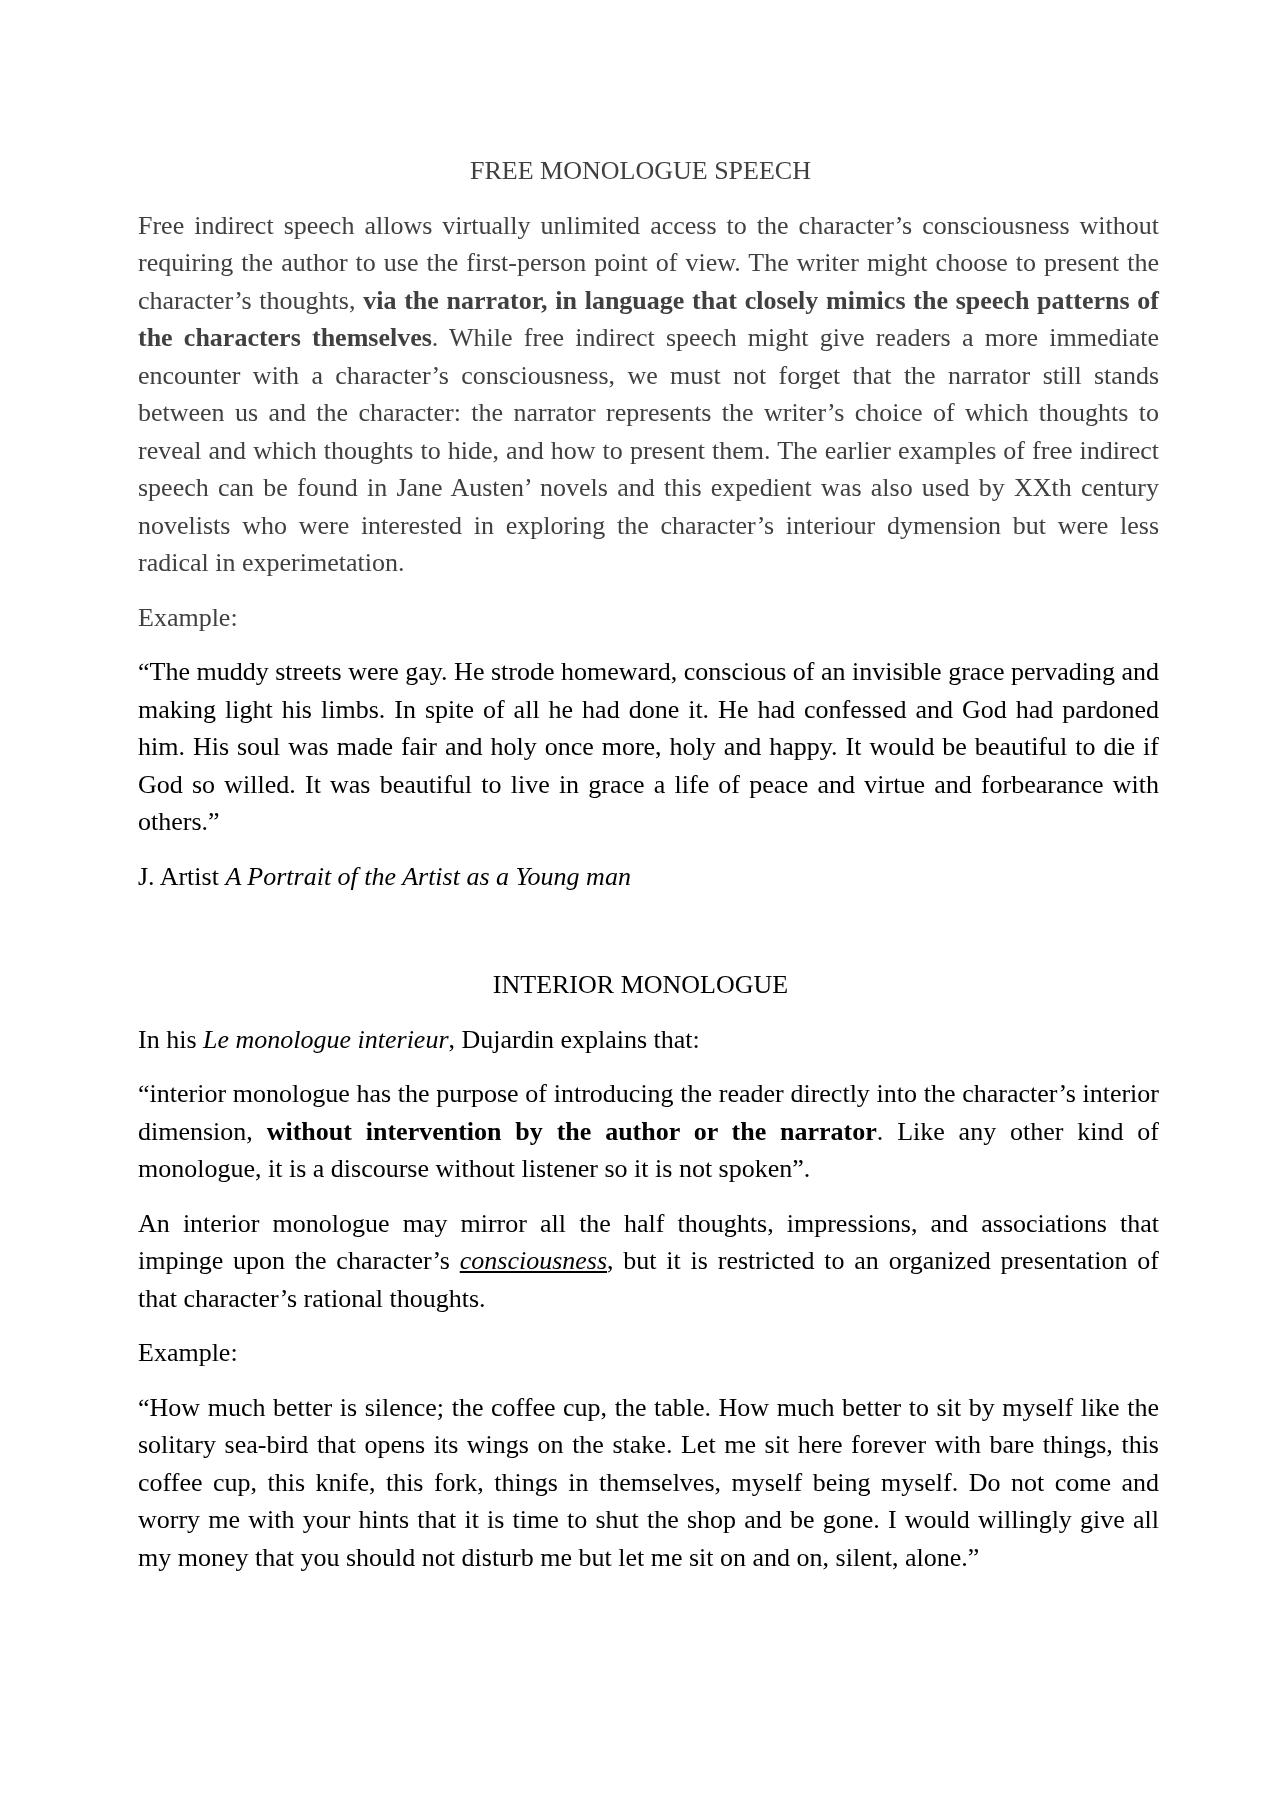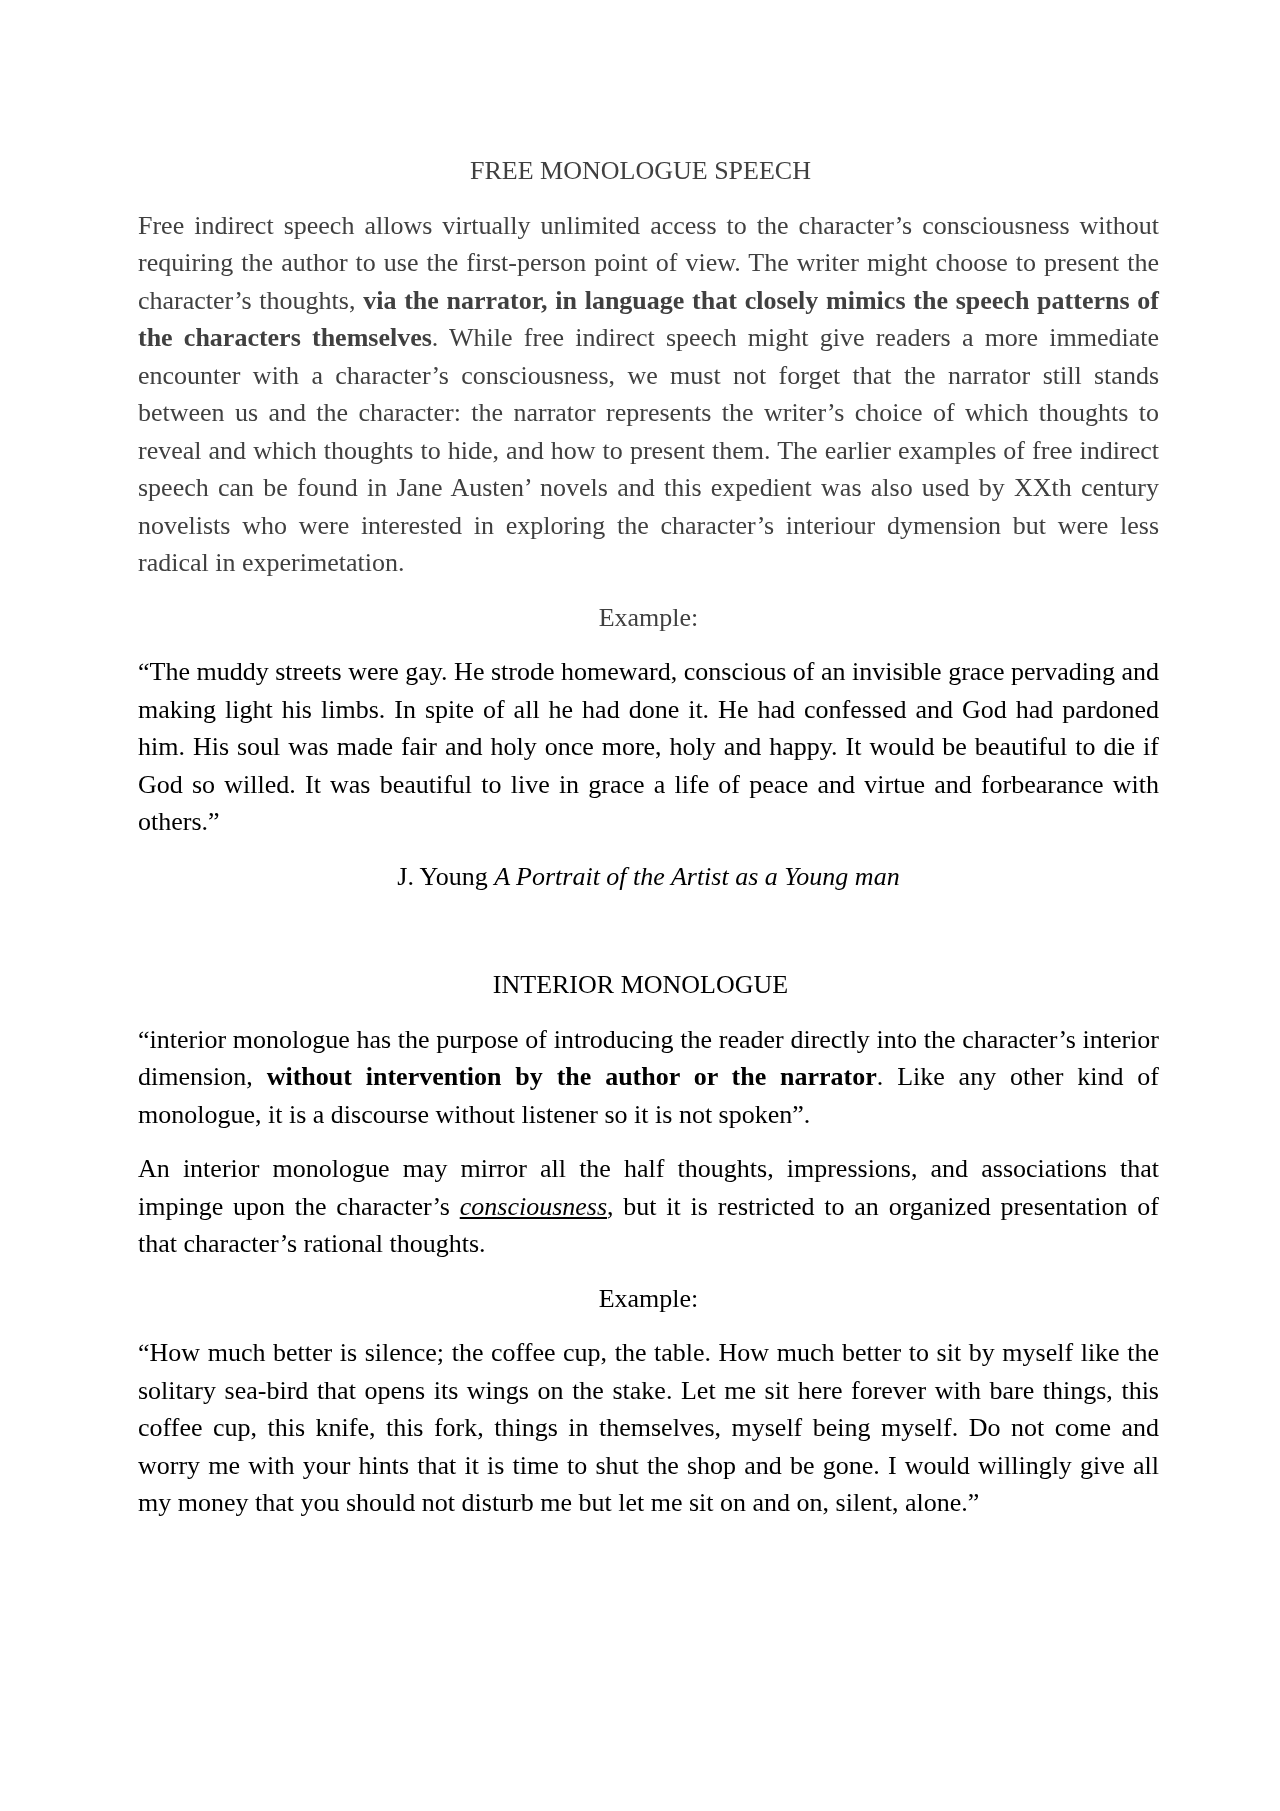--- a/index.html
+++ b/index.html
@@ -28,45 +28,46 @@
       text-align: center;
       margin: 0 0 17px 0;
       font-weight: normal;
       font-size: 26px;
       line-height: 37.5px;
     }
     p {
       margin: 0 0 17px 16px;
       text-align: justify;
     }
-    p.left { text-align: center; }
+    p.left { text-align: left; }
     .spacer { height: 54px; }
     b { font-weight: bold; }
     i { }
     u { text-decoration: underline; font-style: italic; }
   </style>
 </head>
 <body>
 
 <div class="page">
 
   <div class="heading gray">FREE MONOLOGUE SPEECH</div>
 
   <p class="gray"><span>Free indirect speech allows virtually unlimited access to the character’s consciousness without requiring the author to use the first-person point of view. The writer might choose to present the character’s thoughts, </span><b>via the narrator, in language that closely mimics the speech patterns of the characters themselves</b><span>. While free indirect speech might give readers a more immediate encounter with a character’s consciousness, we must not forget that the narrator still stands between us and the character: the narrator represents the writer’s choice of which thoughts to reveal and which thoughts to hide, and how to present them. The earlier examples of free indirect speech can be found in Jane Austen’ novels and this expedient was also used by XXth century novelists who were interested in exploring the character’s interiour dymension but were less radical in experimetation.</span></p>
 
   <p class="gray left">Example:</p>
 
   <p>“The muddy streets were gay. He strode homeward, conscious of an invisible grace pervading and making light his limbs. In spite of all he had done it. He had confessed and God had pardoned him. His soul was made fair and holy once more, holy and happy. It would be beautiful to die if God so willed. It was beautiful to live in grace a life of peace and virtue and forbearance with others.”</p>
 
-  <p class="left"><span>J. Young </span><i>A Portrait of the Artist as a Young man</i></p>
+  <p class="left"><span>J. Artist </span><i>A Portrait of the Artist as a Young man</i></p>
 
   <div class="spacer"></div>
 
   <div class="heading">INTERIOR MONOLOGUE</div>
 
+  <p class="left"><span>In his </span><i>Le monologue interieur</i><span>, Dujardin explains that:</span></p>
 
   <p><span>“interior monologue has the purpose of introducing the reader directly into the character’s interior dimension, </span><b>without intervention by the author or the narrator</b><span>. Like any other kind of monologue, it is a discourse without listener so it is not spoken”.</span></p>
 
   <p><span>An interior monologue may mirror all the half thoughts, impressions, and associations that impinge upon the character’s </span><u>consciousness</u><span>, but it is restricted to an organized presentation of that character’s rational thoughts.</span></p>
 
   <p class="left">Example:</p>
 
   <p>“How much better is silence; the coffee cup, the table. How much better to sit by myself like the solitary sea-bird that opens its wings on the stake. Let me sit here forever with bare things, this coffee cup, this knife, this fork, things in themselves, myself being myself. Do not come and worry me with your hints that it is time to shut the shop and be gone. I would willingly give all my money that you should not disturb me but let me sit on and on, silent, alone.”</p>
 
 </div>

